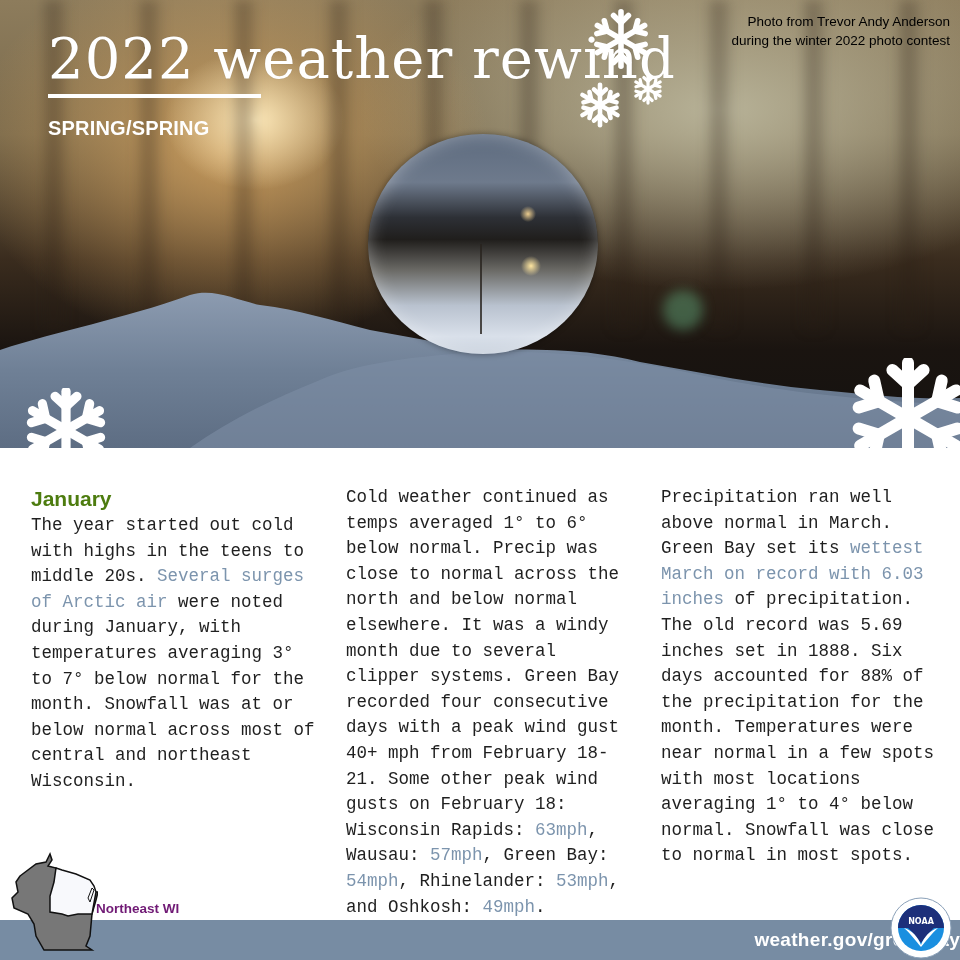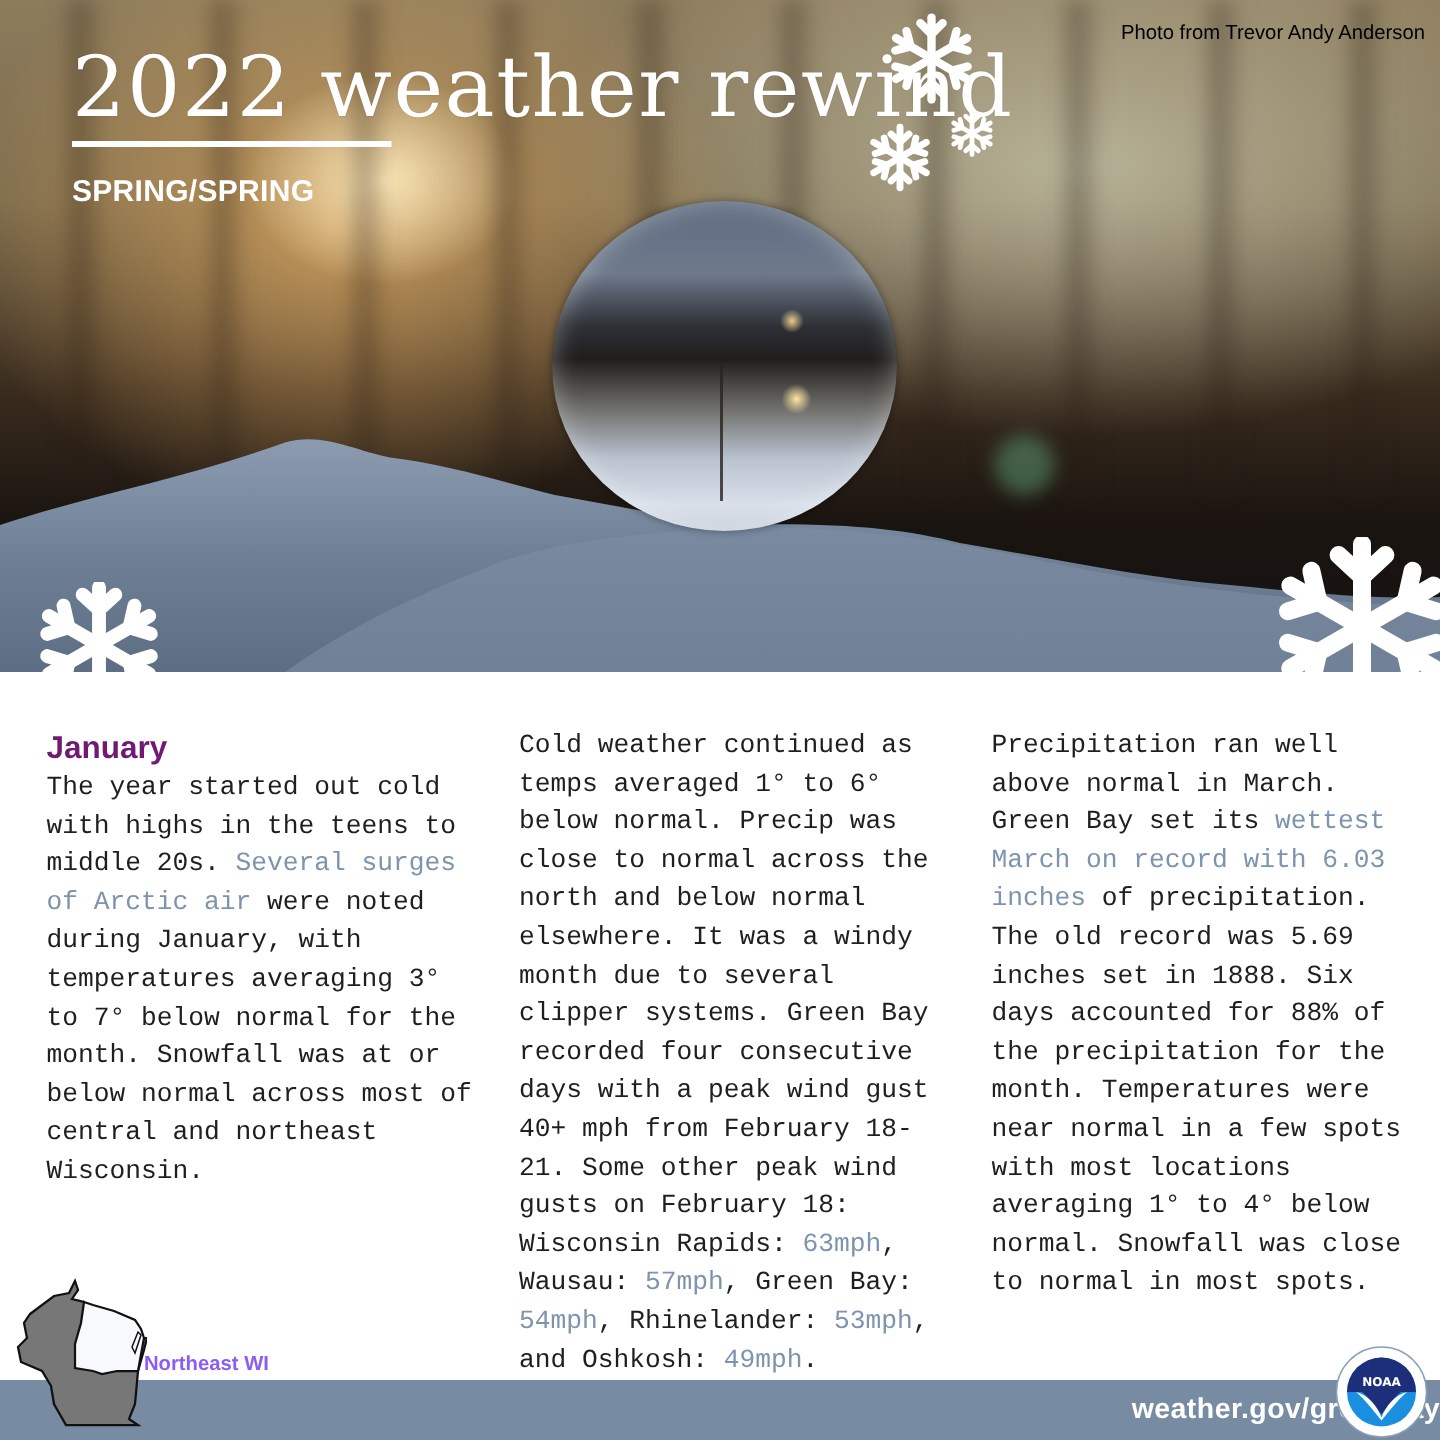--- a/index.html
+++ b/index.html
@@ -52,41 +52,41 @@
     position: absolute; right: 10px; top: 12px; text-align: right; color: #000000;
     font-family: "Liberation Sans", sans-serif; font-size: 13.5px; line-height: 19px;
   }
 
   .flake { position: absolute; }
   .flake svg { display: block; }
 
   
   .col { position: absolute; top: 485px; width: 290px; color: #1c1c1c; }
   .col h2 {
-    margin: 0; font-family: "Liberation Sans", sans-serif; font-weight: bold; font-size: 21px; line-height: 28px; color: #701a75;
+    margin: 0; font-family: "Liberation Sans", sans-serif; font-weight: bold; font-size: 21px; line-height: 28px; color: #4d7c0f;
   }
   .col p {
     margin: 0; font-family: Liberation Mono, monospace; font-size: 17.5px; line-height: 25.6px; color: #1f1f1f;
   }
   .hl { color: #7c94ad; }
   .col-jan { left: 31px; }
   .col-feb { left: 346px; width: 275px; }
   .col-mar { left: 661px; width: 280px; }
 
   
   .footer {
     position: absolute; left: 0; top: 920px; width: 960px; height: 40px; background: #778ca3;
   }
   .footer-url {
     position: absolute; left: 0; width: 960px; top: 0; height: 40px; line-height: 40px; text-align: right;
     color: #ffffff; font-family: "Liberation Sans", sans-serif; font-weight: bold; font-size: 19px; letter-spacing: 0.3px;
   }
   .wi-map { position: absolute; left: 6px; top: 852px; }
   .wi-label {
-    position: absolute; left: 96px; top: 901px; font-family: "Liberation Sans", sans-serif; font-weight: bold; font-size: 13.5px; color: #8b5cf6;
+    position: absolute; left: 96px; top: 901px; font-family: "Liberation Sans", sans-serif; font-weight: bold; font-size: 13.5px; color: #701a75;
   }
   .noaa { position: absolute; left: 890px; top: 897px; width: 62px; height: 62px; }
 </style>
 </head>
 <body>
 
 <div class="photo">
   <div class="trees"></div>
   <div class="bokeh-green"></div>
   <svg class="snow" width="960" height="448" viewBox="0 0 960 448">
@@ -103,20 +103,21 @@
   <div class="globe">
     <div class="tree"></div>
   </div>
 </div>
 
 <div class="title">2022 weather rewind</div>
 <div class="title-rule"></div>
 <div class="subtitle">SPRING/SPRING</div>
 <div class="credit">
   <div>Photo from Trevor Andy Anderson</div>
+  <div>during the winter 2022 photo contest</div>
 </div>
 
 <div class="flake" style="left:588px; top:8px;">
   <svg width="66" height="62" viewBox="-50 -50 100 100">
       <g stroke="#fff" stroke-width="9" stroke-linecap="round" fill="none">
     <g id="arm1">
           <line x1="0" y1="0" x2="0" y2="-44"></line>
           <line x1="0" y1="-26" x2="-12" y2="-38"></line>
           <line x1="0" y1="-26" x2="12" y2="-38"></line>
         </g>

